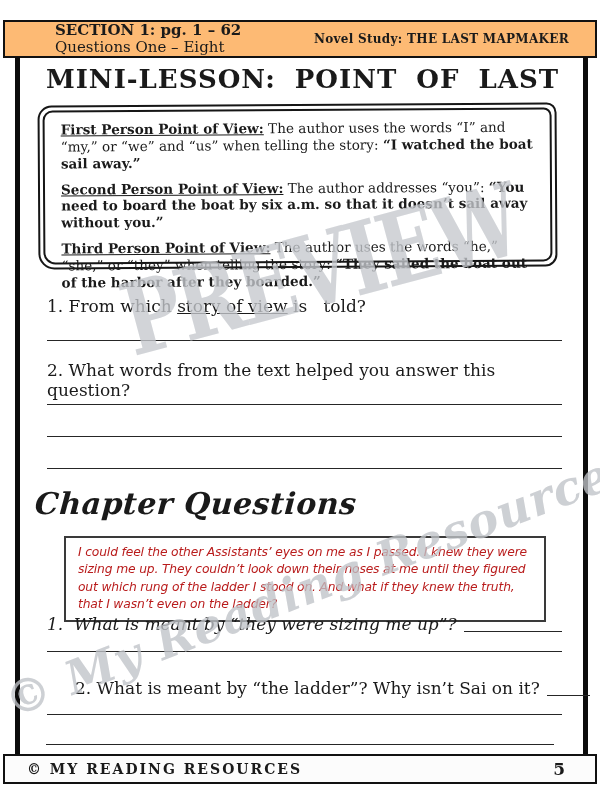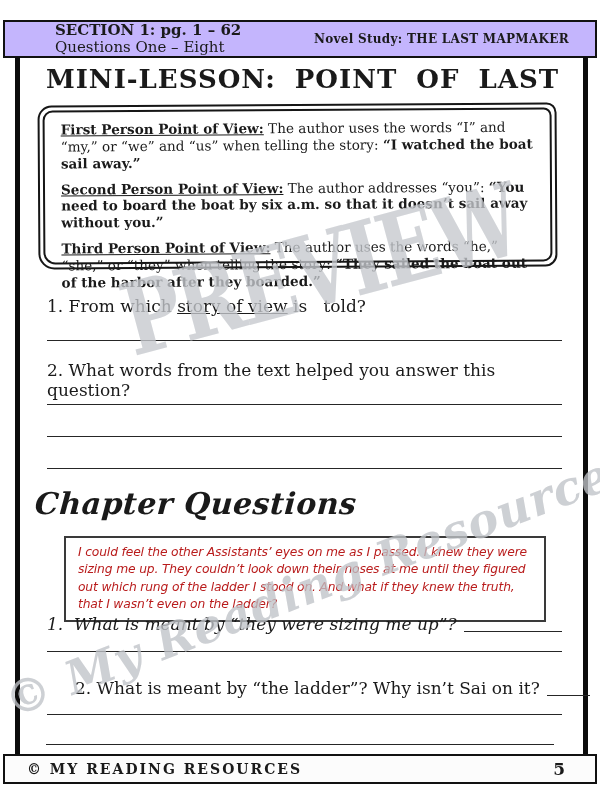--- a/index.html
+++ b/index.html
@@ -6,21 +6,21 @@
   html,body { width:600px; height:800px; background:#ffffff; }
   body {
     position:relative;
     overflow:hidden;
     font-family:"DejaVu Serif", serif;
     color:#1a1a1a;
   }
   
   .header-box {
     position:absolute; left:3px; top:20px; width:594px; height:38px;
-    border:2px solid #111; background:#c4b5fd;
+    border:2px solid #111; background:#fdba74;
     display:flex; justify-content:space-between; align-items:center;
     padding:1px 26px 1px 50px;
   }
   .header-left { line-height:1.15; font-size:15px; }
   .hl1 { font-weight:bold; }
   .hl1 .pages { font-weight:600; }
   .hl2 { font-size:15px; }
   .header-right { font-size:12px; font-weight:600; letter-spacing:.3px; }
   .footer-box {
     position:absolute; left:3px; top:754px; width:594px; height:30px;

